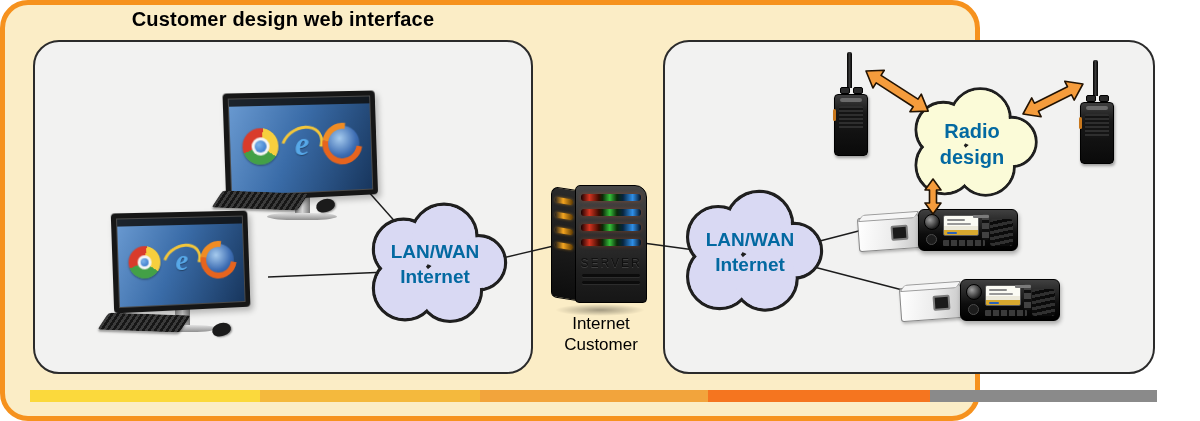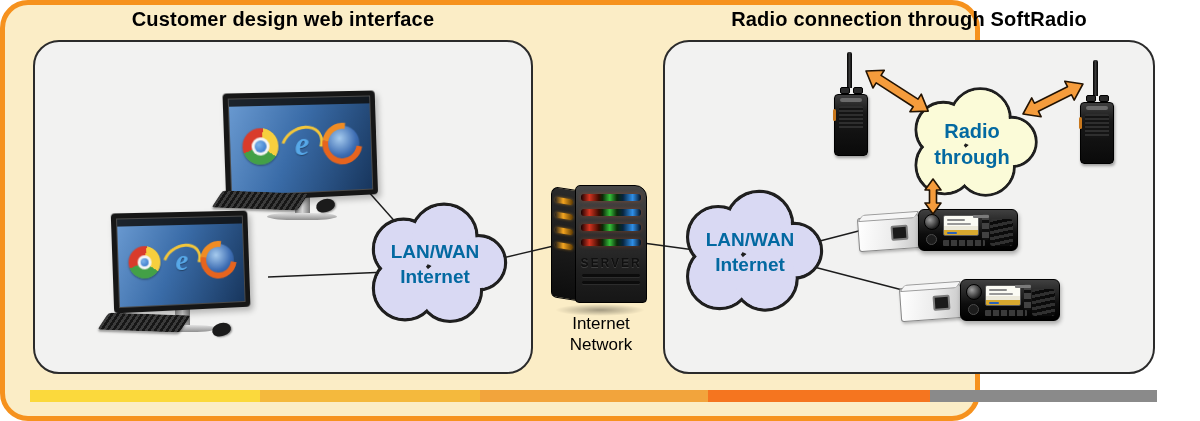--- a/index.html
+++ b/index.html
@@ -78,21 +78,21 @@
     border:1px solid #000;border-radius:8px 0 0 5px;box-sizing:border-box;}
   .sstripe{height:6px;margin:9px 3px 0;border-radius:3px;
     background:linear-gradient(90deg,rgba(40,20,0,.2),#f5a51f 45%,#5e3a00);
     box-shadow:0 0 3px rgba(245,160,30,.5);}
   .srv-front{position:absolute;left:24px;top:0;width:72px;height:118px;box-sizing:border-box;
     background:linear-gradient(180deg,#474747,#202020 70%,#161616);
     border:1px solid #000;border-radius:5px 12px 4px 4px;}
   .srv-row{height:7px;margin:8px 5px 0;border-radius:3px;
     background:linear-gradient(90deg,#1a0000 0%,#d43420 14%,#3c0a00 30%,#0c2a08 36%,#35c03a 48%,#0a2a08 60%,#072540 70%,#2f8fe8 86%,#04101f 100%);
     box-shadow:0 0 4px rgba(255,90,30,.3);}
-  .srv-name{margin-top:10px;text-align:center;font-weight:bold;font-size:12px;
+  .srv-name{margin-top:10px;text-align:center;font-weight:normal;font-size:12px;
     letter-spacing:2px;color:#101010;text-shadow:0 1px 0 rgba(255,255,255,.14);}
   .srv-ridge{height:3px;margin:4px 6px 0;background:#0c0c0c;border-radius:2px;
     box-shadow:0 1px 0 rgba(255,255,255,.08);}
   .srv-shadow{position:absolute;left:4px;bottom:-7px;width:90px;height:12px;
     background:radial-gradient(ellipse,rgba(0,0,0,.35),transparent 70%);}
   .srv-label{position:absolute;left:538px;top:313px;width:126px;z-index:4;
     text-align:center;font-size:17px;line-height:21px;color:#000;}
 
   
   .hh{position:absolute;z-index:5;width:34px;}
@@ -148,21 +148,20 @@
 
   .bar{position:absolute;left:30px;top:390px;width:1127px;height:12px;display:flex;z-index:2;}
 </style>
 </head>
 <body>
 
 <div class="stage">
   <div class="frame"></div>
 
   <div class="title t-left">Customer design web interface</div>
-  <div class="title t-right">Radio connection through SoftRadio</div>
 
   <div class="panel p-left"></div>
   <div class="panel p-right"></div>
 
   <svg class="lines" width="1200" height="421" viewBox="0 0 1200 421">
     <g stroke="#1c1c1c" stroke-width="1.4">
       <line x1="367" y1="190" x2="406" y2="234"></line>
       <line x1="268" y1="277" x2="388" y2="272"></line>
       <line x1="498" y1="259" x2="562" y2="244"></line>
       <line x1="643" y1="243" x2="702" y2="251"></line>
@@ -257,21 +256,21 @@
       <g fill="#fbfbd8">
         <circle cx="58" cy="64" r="38"></circle>
           <circle cx="112" cy="48" r="42"></circle>
         <circle cx="158" cy="82" r="34"></circle>
           <circle cx="60" cy="116" r="40"></circle>
         <circle cx="120" cy="118" r="40"></circle>
       </g>
     </svg>
     <div class="ctxt">
       <span>Radio</span>
-      <span>through</span>
+      <span>design</span>
     </div>
   </div>
 
   <div class="server">
     <div class="srv-side">
       <div class="sstripe"></div>
         <div class="sstripe"></div>
       <div class="sstripe"></div>
         <div class="sstripe"></div>
     </div>
@@ -281,21 +280,21 @@
       <div class="srv-row"></div>
         <div class="srv-row"></div>
       <div class="srv-name">SERVER</div>
       <div class="srv-ridge"></div>
         <div class="srv-ridge"></div>
     </div>
     <div class="srv-shadow"></div>
   </div>
   <div class="srv-label">
     <div>Internet</div>
-    <div>Network</div>
+    <div>Customer</div>
   </div>
 
   <div class="hh hh1">
     <div class="hh-ant"></div>
     <div class="hh-knobs">
         <i></i>
         <i></i>
       </div>
     <div class="hh-body">
       <div class="hh-lbl"></div>

